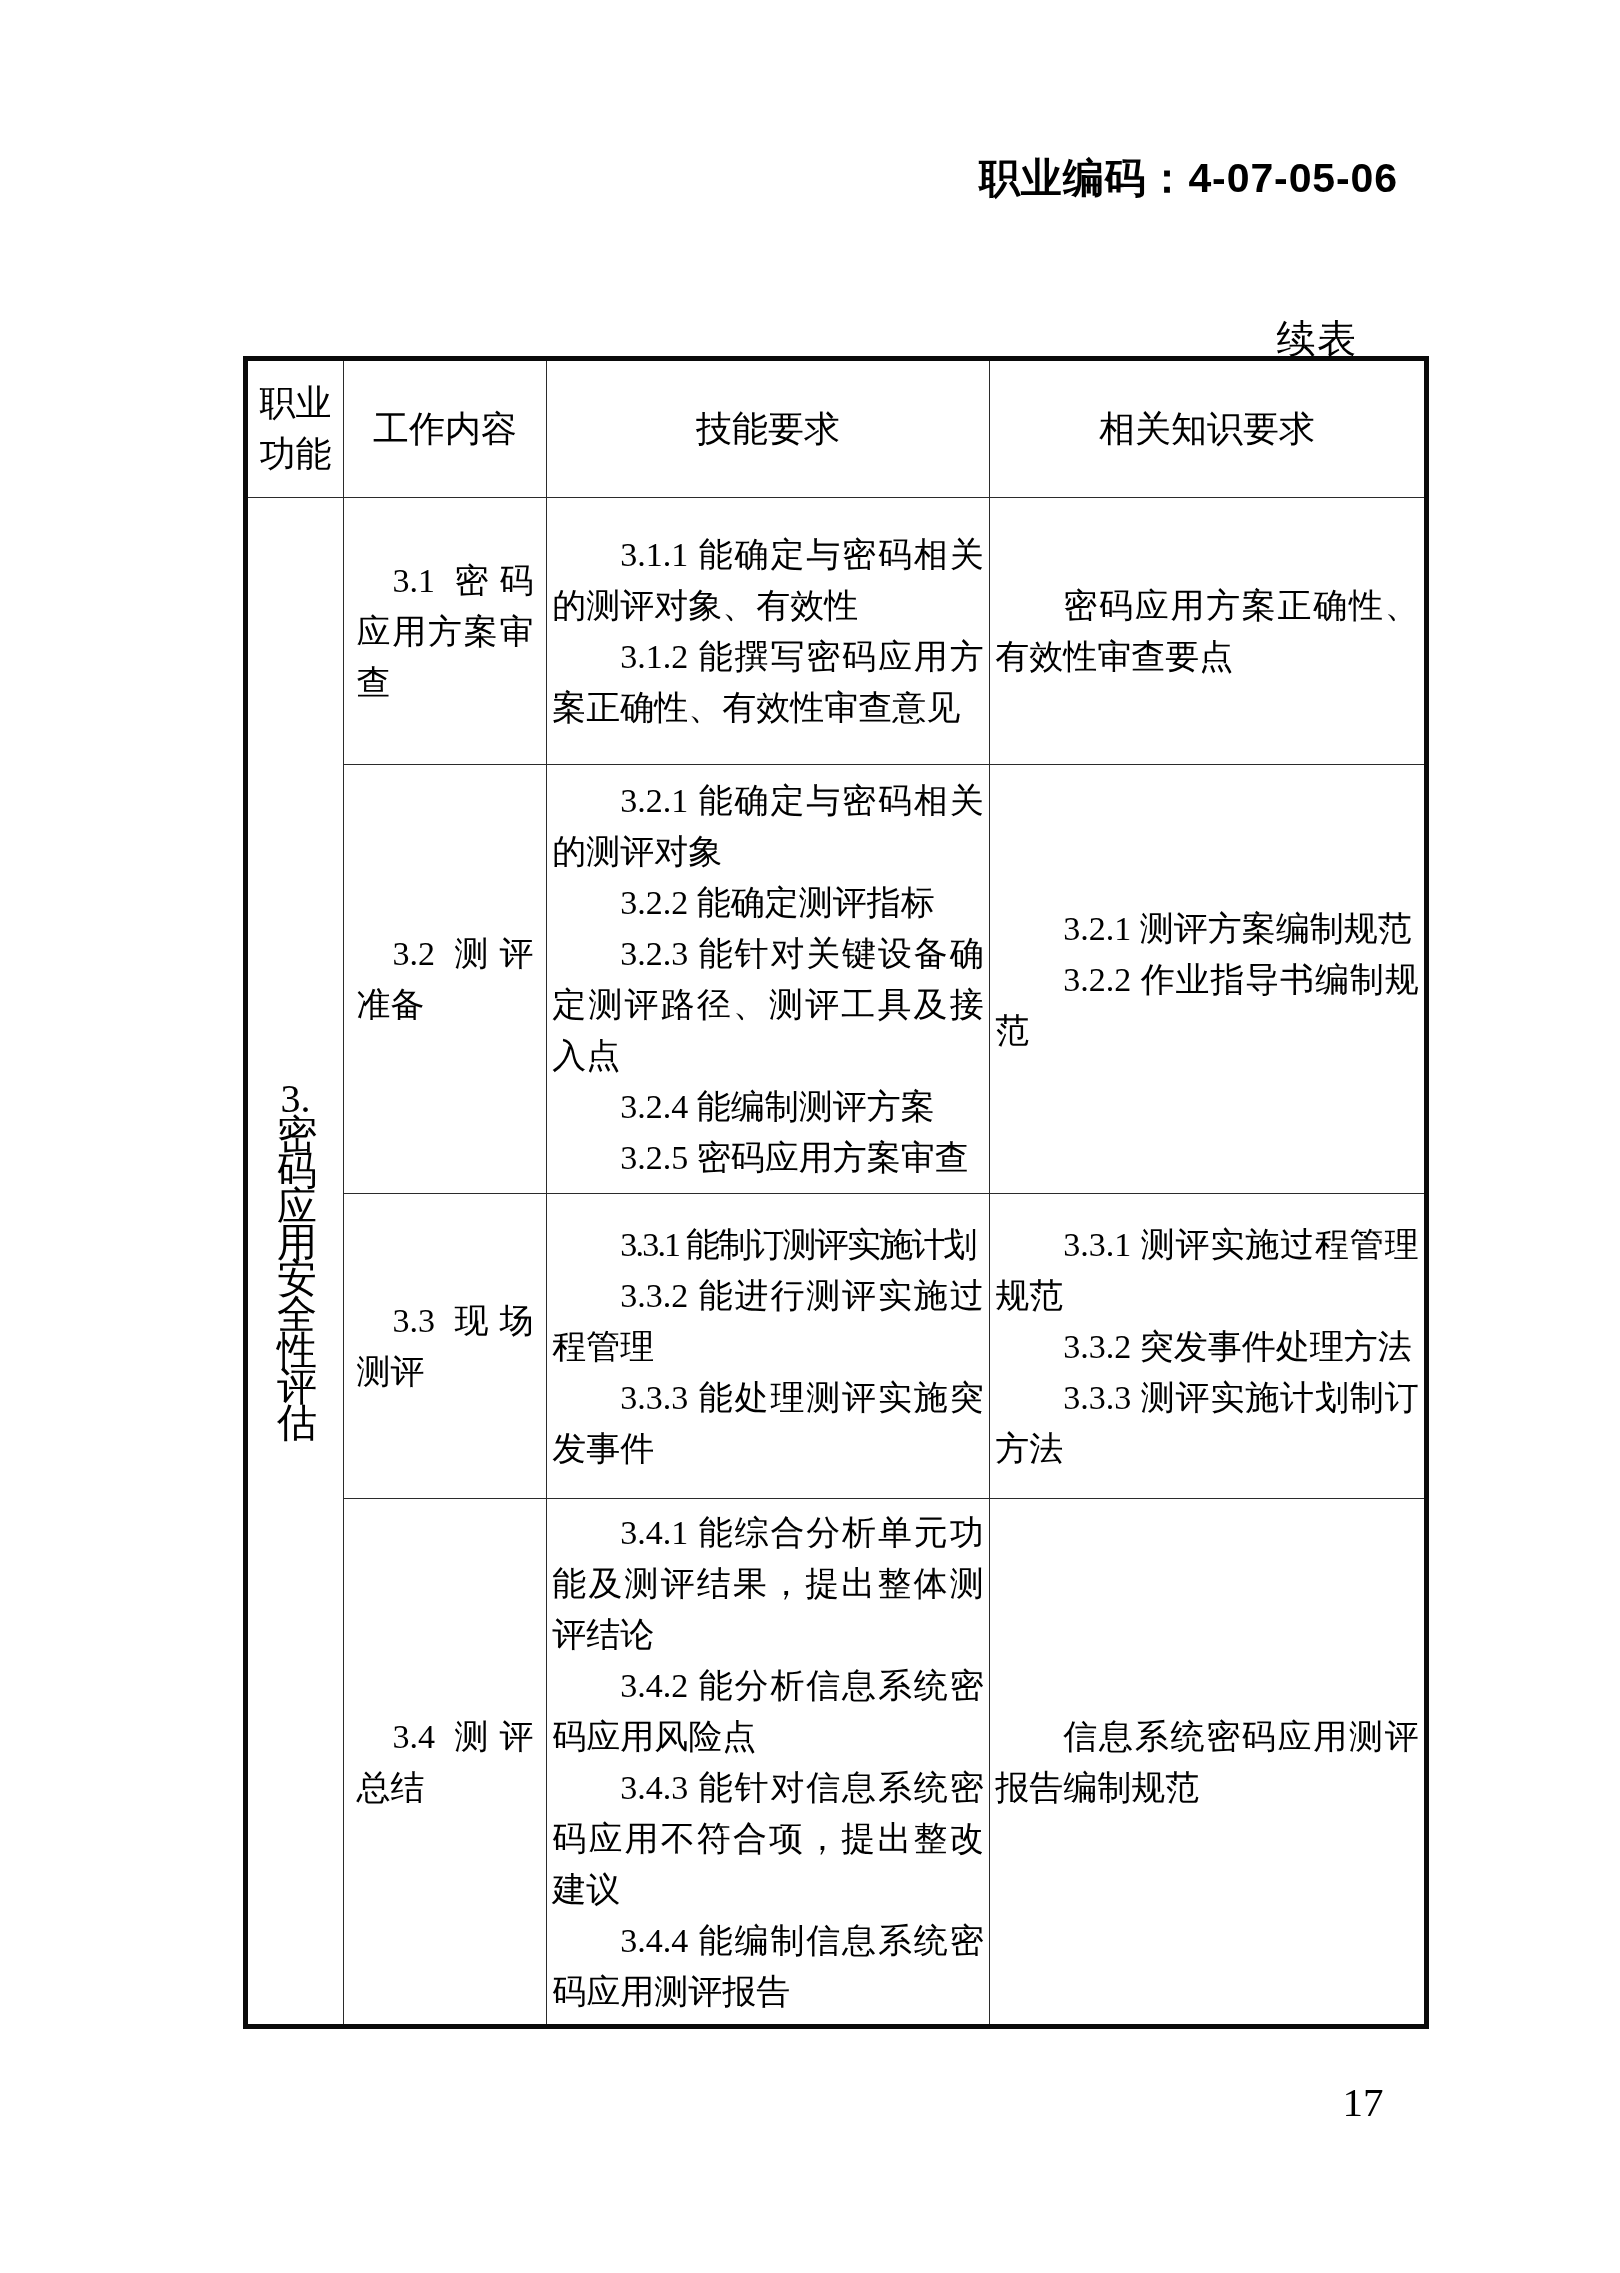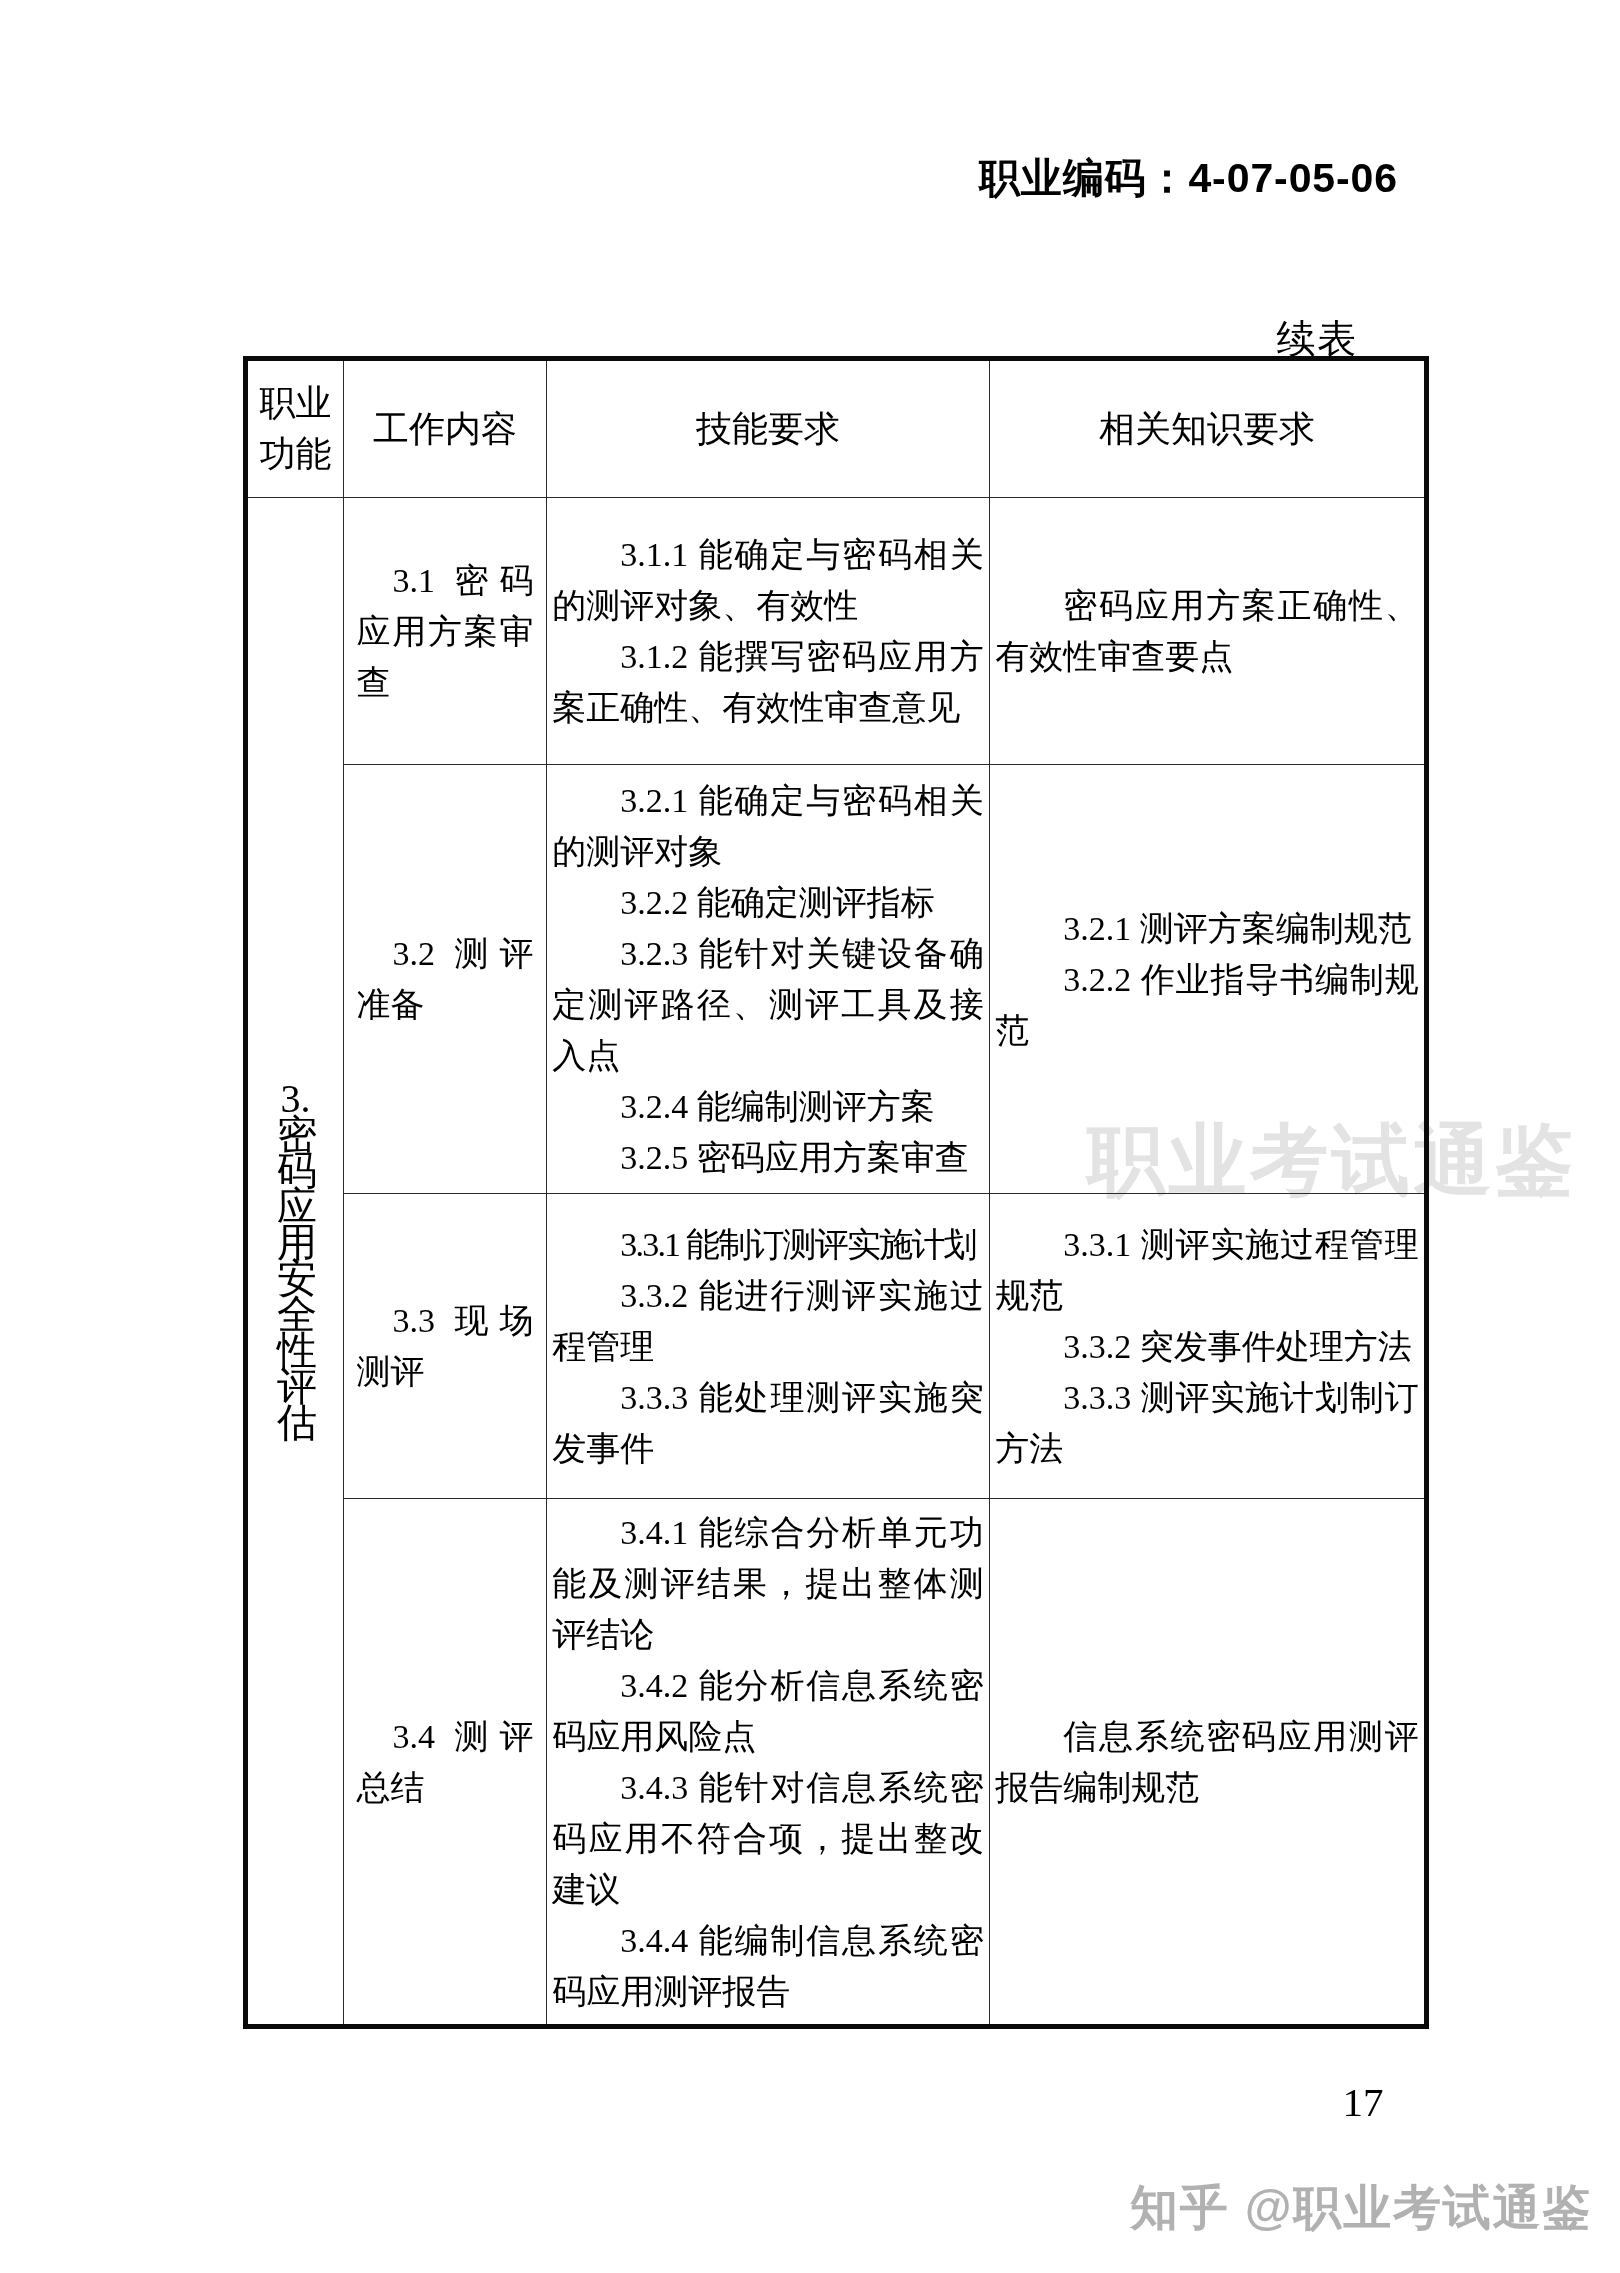--- a/index.html
+++ b/index.html
@@ -72,21 +72,20 @@
 </style>
 </head>
 <body>
 
 <div class="page">
 
   <div class="doc-code">职业编码：4-07-05-06</div>
 
   <div class="cont-label">续表</div>
 
-  <div class="wm-inline">职业考试通鉴</div>
 
   <table class="doc-table">
     <colgroup>
       <col style="width:98px">
       <col style="width:203px">
       <col style="width:443px">
       <col style="width:437px">
     </colgroup>
     <tbody>
       <tr style="height:139px;">
@@ -157,16 +156,15 @@
         </td>
         <td class="kcell">
           <p class="cell-p">信息系统密码应用测评报告编制规范</p>
         </td>
       </tr>
     </tbody>
   </table>
 
   <div class="page-num">17</div>
 
-  <div class="wm-footer">知乎 @职业考试通鉴</div>
 
 </div>
 
 
 </body></html>

